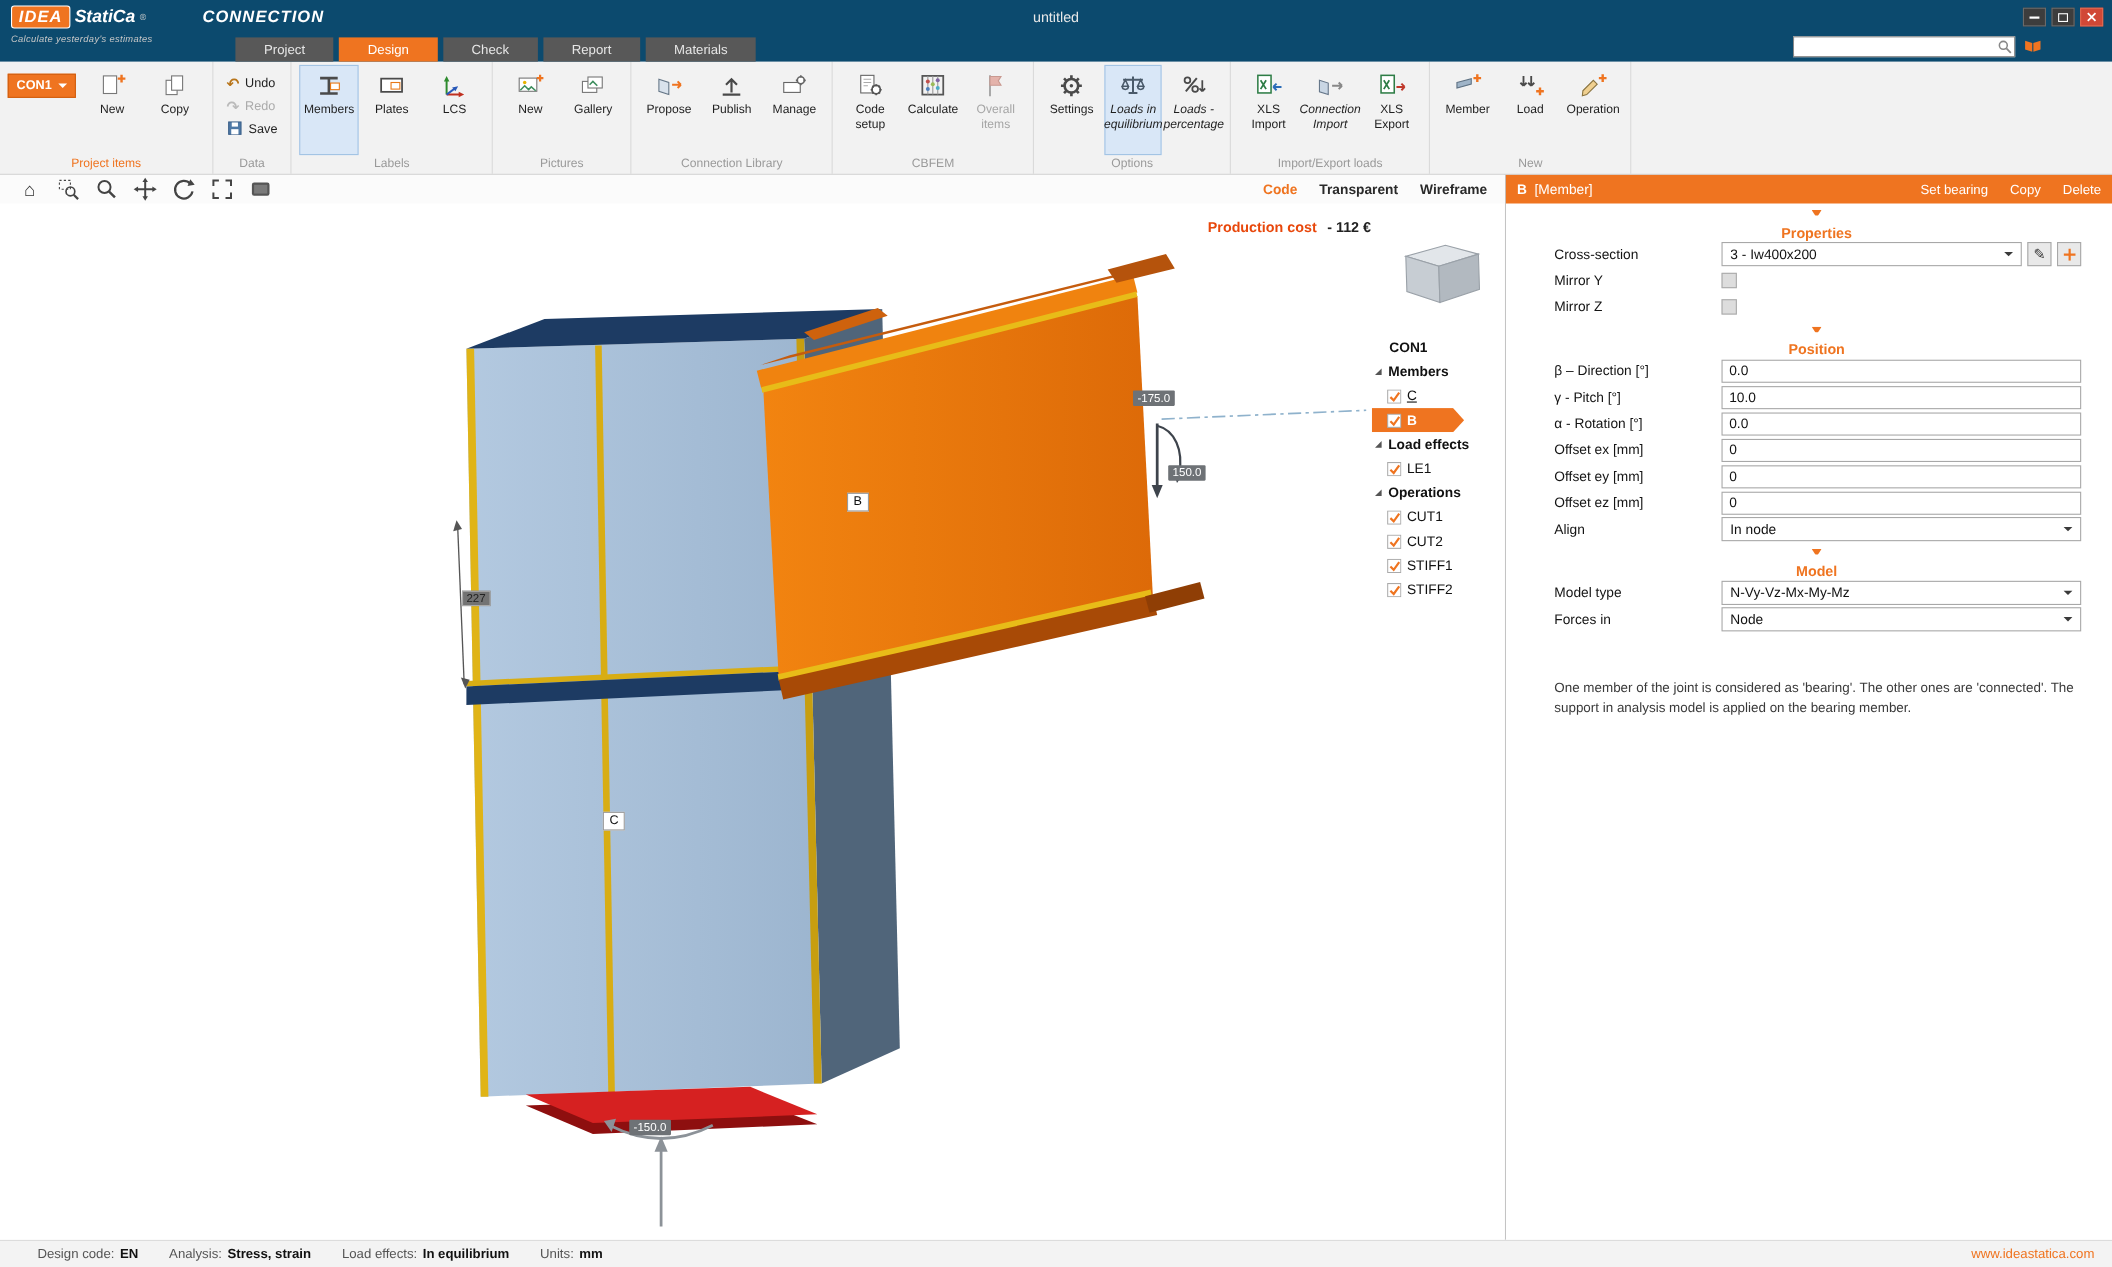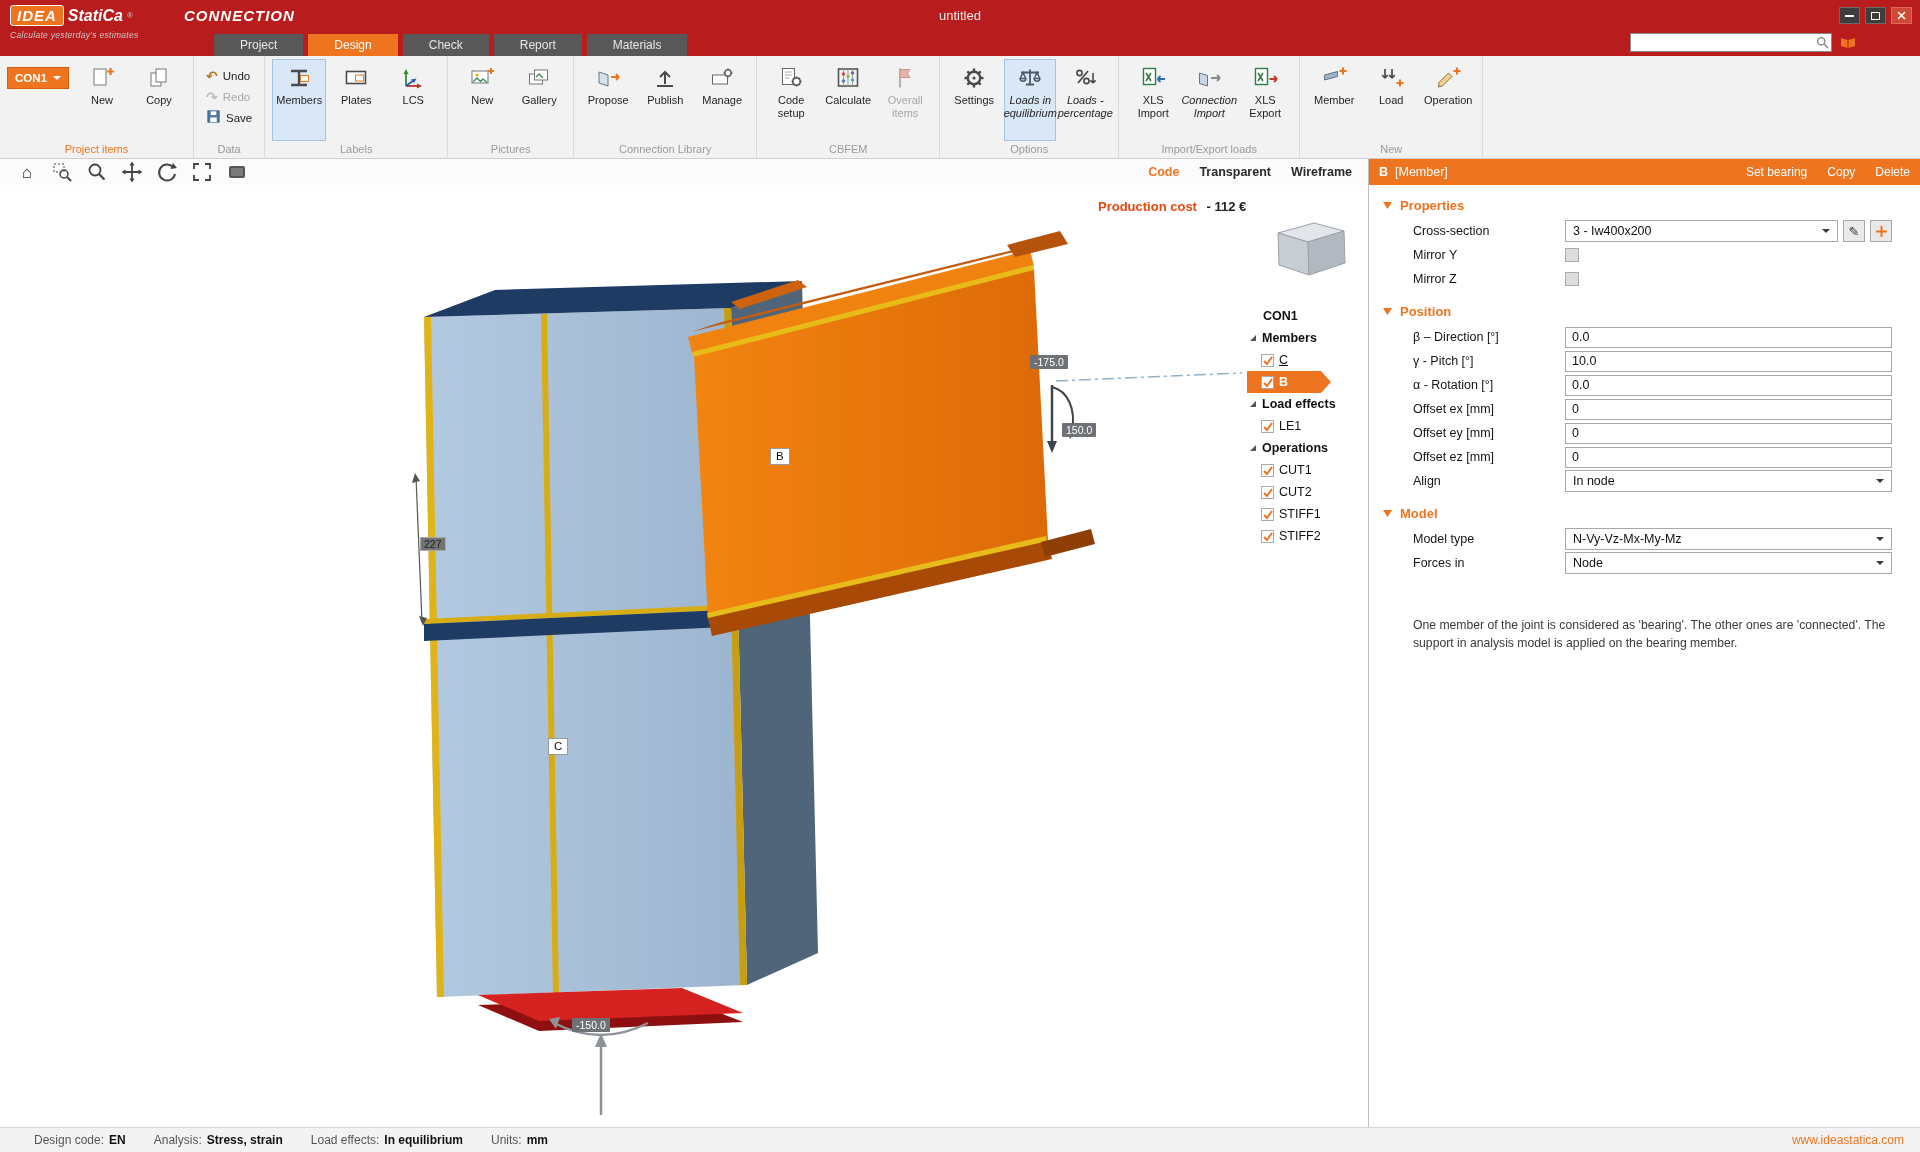--- a/index.html
+++ b/index.html
@@ -1,19 +1,19 @@
 <!DOCTYPE html>
 <html><head>
 <meta charset="utf-8">
 <style>
   * { box-sizing: border-box; margin: 0; padding: 0; }
   html,body { width:1920px; height:1152px; overflow:hidden; font-family:"Liberation Sans","DejaVu Sans",sans-serif; background:#fff; }
 
   
-  #header { position:relative; height:56px; background:#b91c1c; }
+  #header { position:relative; height:56px; background:#0c4a6e; }
   .logo-wrap { position:absolute; left:10px; top:5px; }
   .logo-row { display:flex; align-items:center; gap:4px; }
   .logo-idea { background:#EF7420; color:#fff; font-weight:bold; font-style:italic; font-size:15px; padding:1px 6px; border:1px solid #fff; border-radius:3px; letter-spacing:1px; }
   .logo-statica { color:#fff; font-weight:bold; font-style:italic; font-size:16px; }
   .logo-tm { color:#ccc; font-size:8px; vertical-align:super; }
   .tagline { color:#C8C8C8; font-size:8.5px; font-style:italic; margin-top:4px; letter-spacing:.3px; }
   .app-name { position:absolute; left:184px; top:7px; color:#fff; font-size:15px; font-weight:bold; font-style:italic; letter-spacing:1px; }
   .doc-title { position:absolute; left:50%; top:8px; transform:translateX(-50%); color:#E8E8E8; font-size:13px; }
   .win-controls { position:absolute; right:8px; top:7px; display:flex; gap:5px; }
   .wbtn { width:21px; height:17px; display:flex; align-items:center; justify-content:center; border:1px solid #6A6A6A; background:#3D3D3D; cursor:pointer; }
@@ -79,21 +79,21 @@
   .titem .ulink { text-decoration:underline; }
   .titem.selected { background:#EF7420; color:#fff; font-weight:bold; width:84px; clip-path:polygon(0 0,88% 0,100% 50%,88% 100%,0 100%); }
   .cb { flex-shrink:0; display:flex; }
 
   
   #panel { width:552px; background:#fff; border-left:1px solid #BEBEBE; display:flex; flex-direction:column; }
   .phead { height:26px; background:#EF7420; color:#fff; display:flex; align-items:center; padding:0 10px; font-size:12.5px; flex-shrink:0; }
   .ptitle { font-weight:bold; margin-right:7px; }
   .pactions { margin-left:auto; display:flex; gap:20px; font-size:12px; }
   .pact { cursor:pointer; }
-  .psec { height:28px; display:flex; align-items:center; gap:8px; padding-left:14px; color:#EF7420; font-weight:bold; font-size:13px; margin-top:6px; }
+  .psec { height:28px; display:flex; align-items:center; gap:8px; padding-left:14px; color:#EF7420; font-weight:bold; font-size:13px; margin-top:6px;flex-direction:column; }
   .prow { display:flex; align-items:center; min-height:24px; padding:1px 28px 1px 44px; }
   .plabel { width:152px; font-size:12.5px; color:#141414; flex-shrink:0; }
   .pctrl { flex:1; display:flex; align-items:center; gap:5px; }
   .dd { flex:1; height:22px; background:#fff; border:1px solid #A8A8A8; display:flex; align-items:center; justify-content:space-between; padding:0 7px; font-size:12.5px; color:#111; cursor:pointer; }
   .ddcaret { width:0; height:0; border:4px solid transparent; border-top-color:#3A3A3A; margin-top:4px; }
   input.pnum { flex:1; height:21px; border:1px solid #A8A8A8; font-size:12.5px; padding:0 6px; font-family:inherit; color:#111; }
   .pcheck { width:14px; height:14px; background:#DDD; border:1px solid #ABABAB; cursor:pointer; }
   .sqbtn { width:22px; height:22px; border:1px solid #A8A8A8; background:#E9E9E9; display:flex; align-items:center; justify-content:center; cursor:pointer; flex-shrink:0; }
   .sqbtn .pencil { font-size:13px; color:#333; }
   .pnote { margin:42px 22px 0 44px; font-size:12.2px; color:#3A3A3A; line-height:1.45; }

